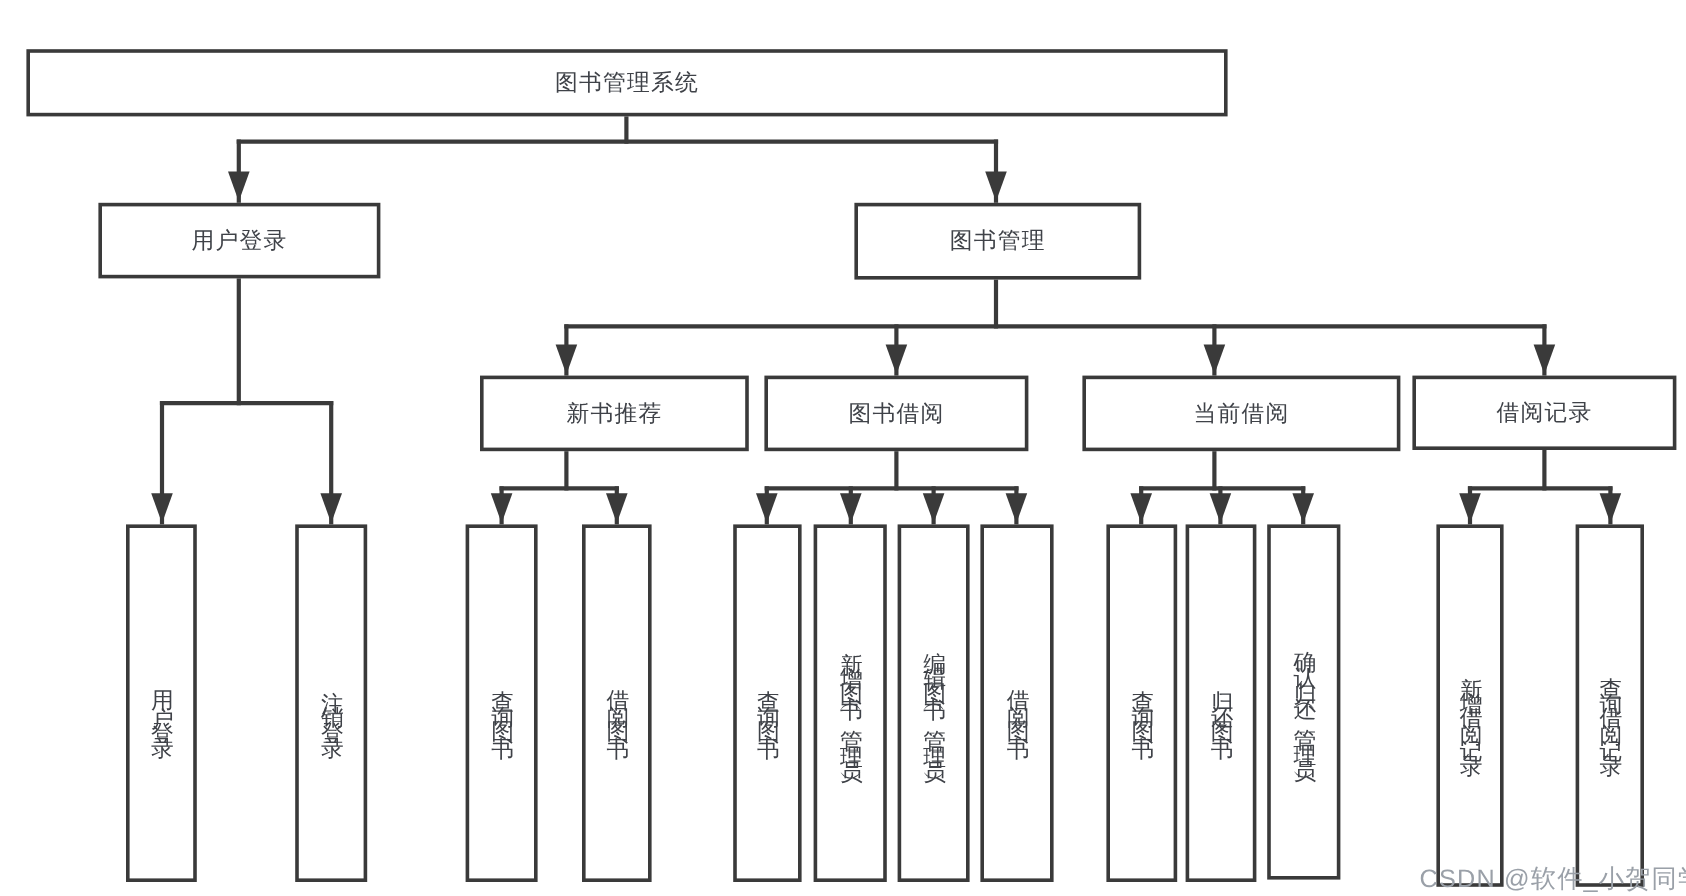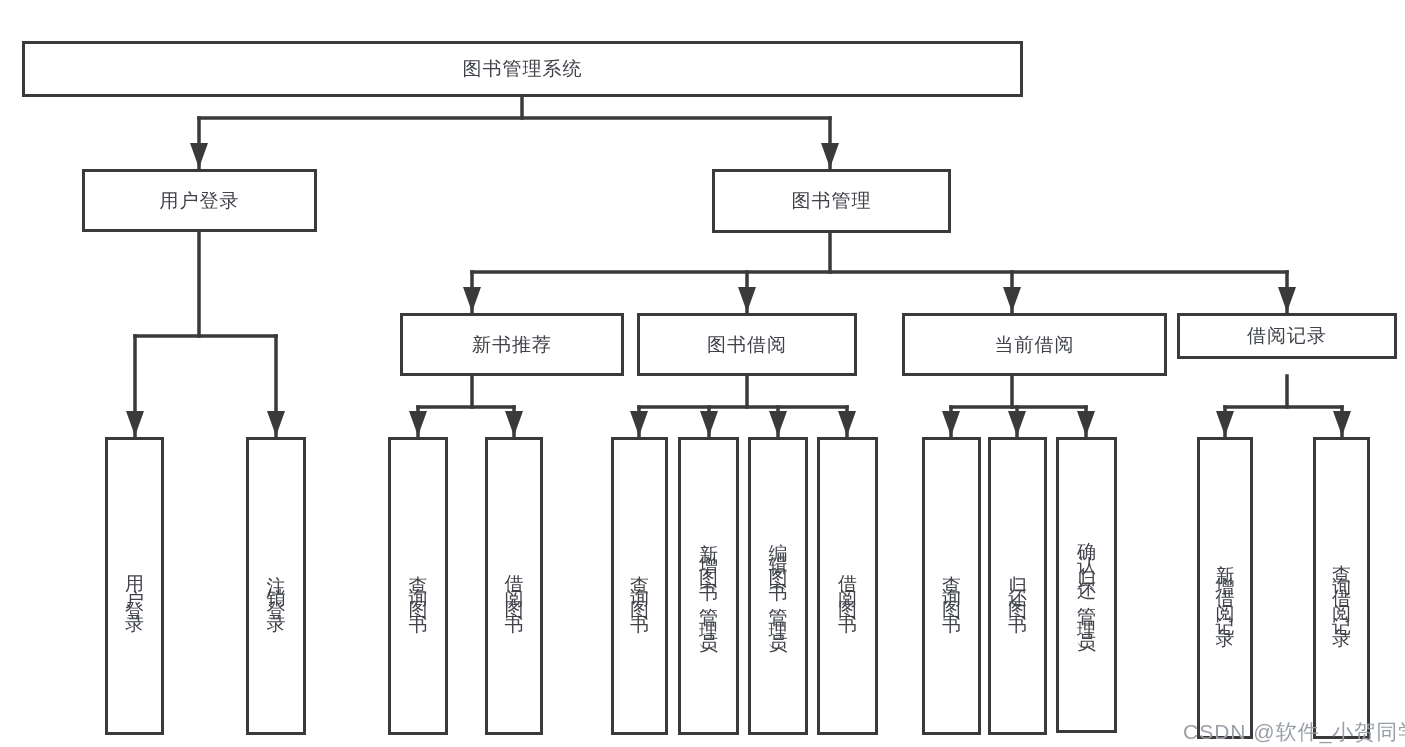--- a/index.html
+++ b/index.html
@@ -113,21 +113,21 @@
 
   <div class="node h-node" style="left:363px;top:313px;width:224px;height:63px;margin-left:37px;">
     <span>新书推荐</span>
   </div>
   <div class="node h-node" style="left:637px;top:313px;width:220px;height:63px;">
     <span>图书借阅</span>
   </div>
   <div class="node h-node" style="left:902px;top:313px;width:265px;height:63px;">
     <span>当前借阅</span>
   </div>
-  <div class="node h-node" style="left:1177px;top:313px;width:220px;height:46px;">
+  <div class="node h-node" style="left:1177px;top:313px;width:220px;height:62px;">
     <span>借阅记录</span>
   </div>
 
   <div class="node v-node" style="left:105px;top:437px;width:59px;height:298px;">
     <span>用户登录</span>
   </div>
   <div class="node v-node" style="left:246px;top:437px;width:60px;height:298px;">
     <span>注销登录</span>
   </div>
 

